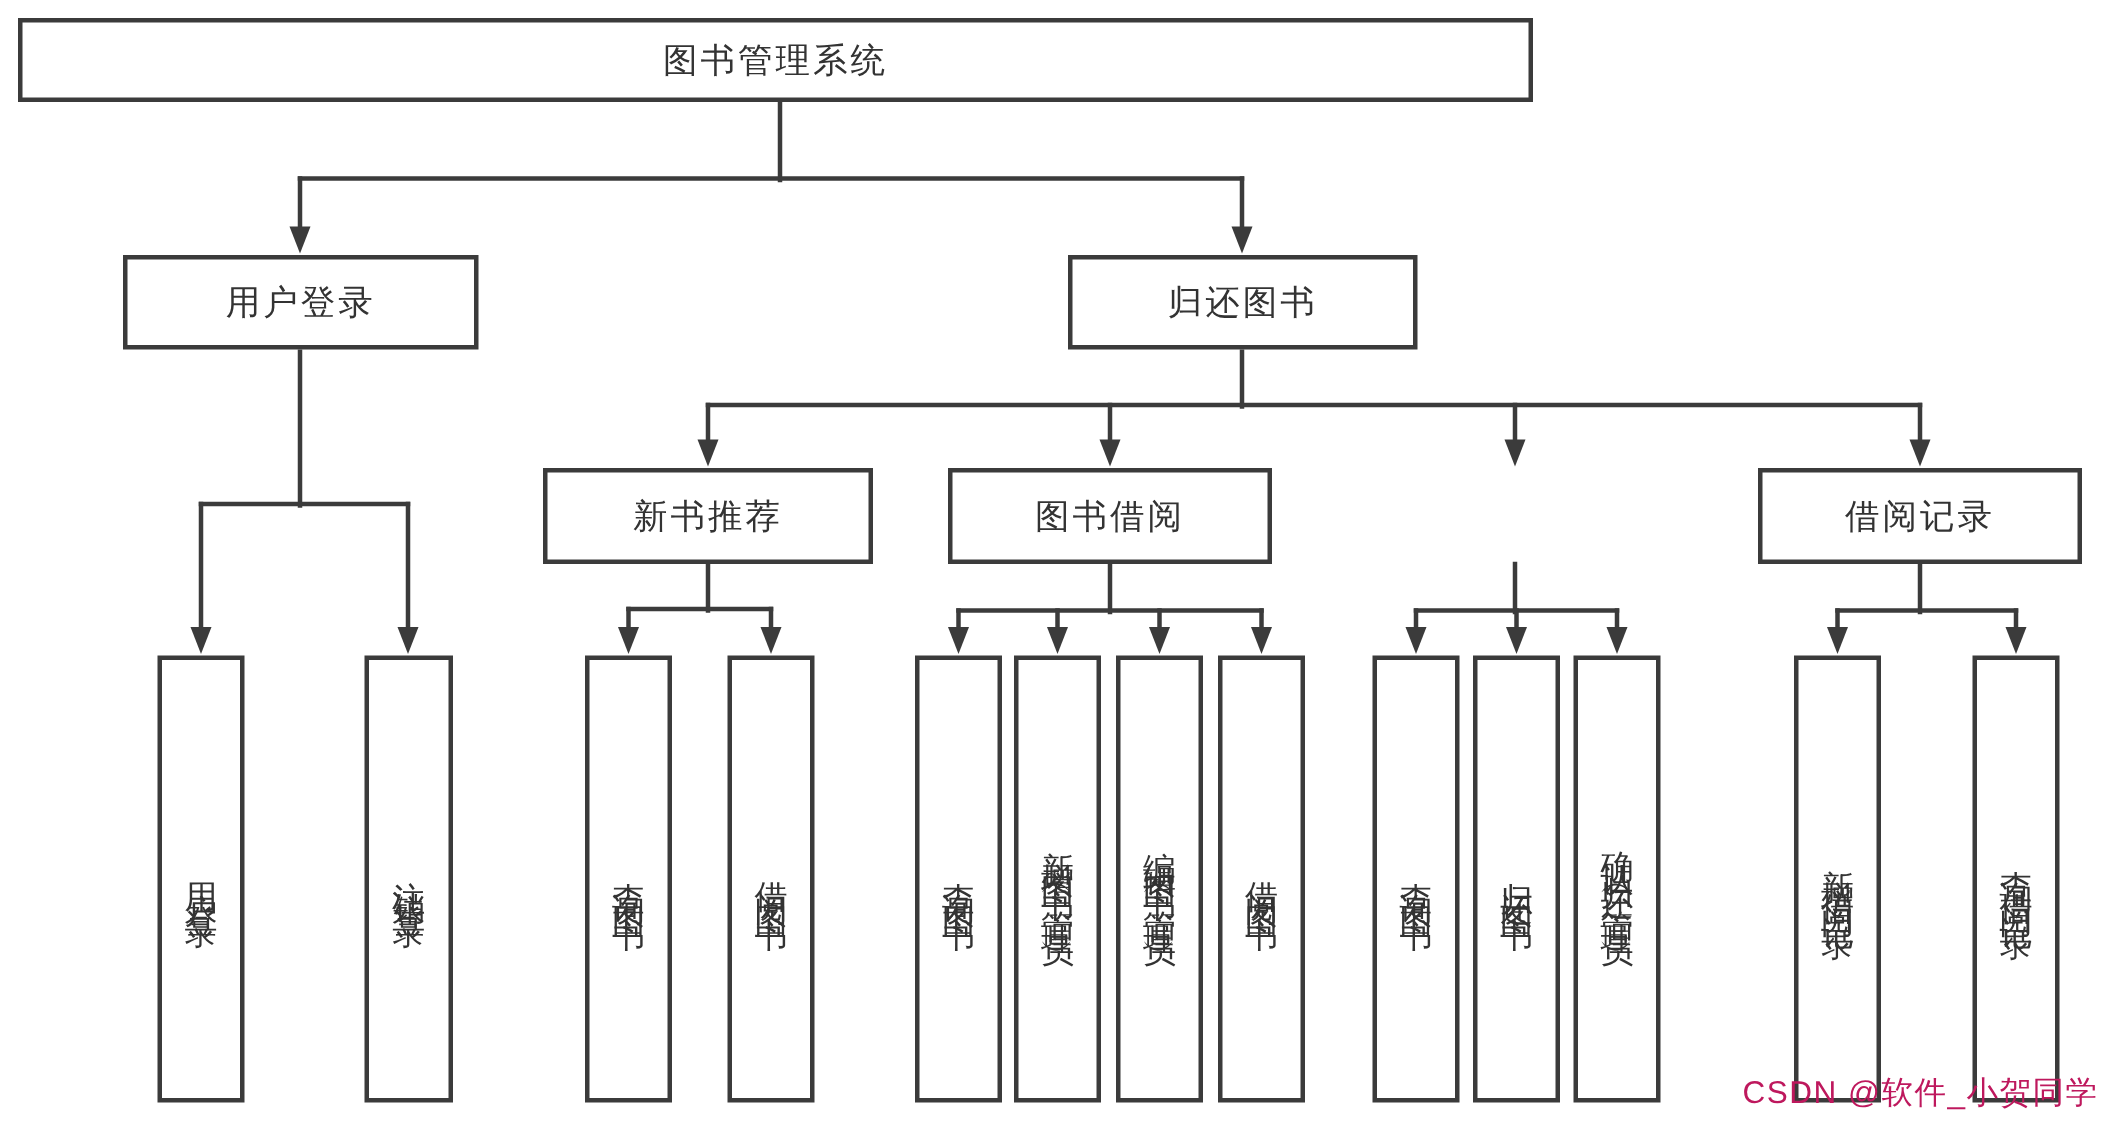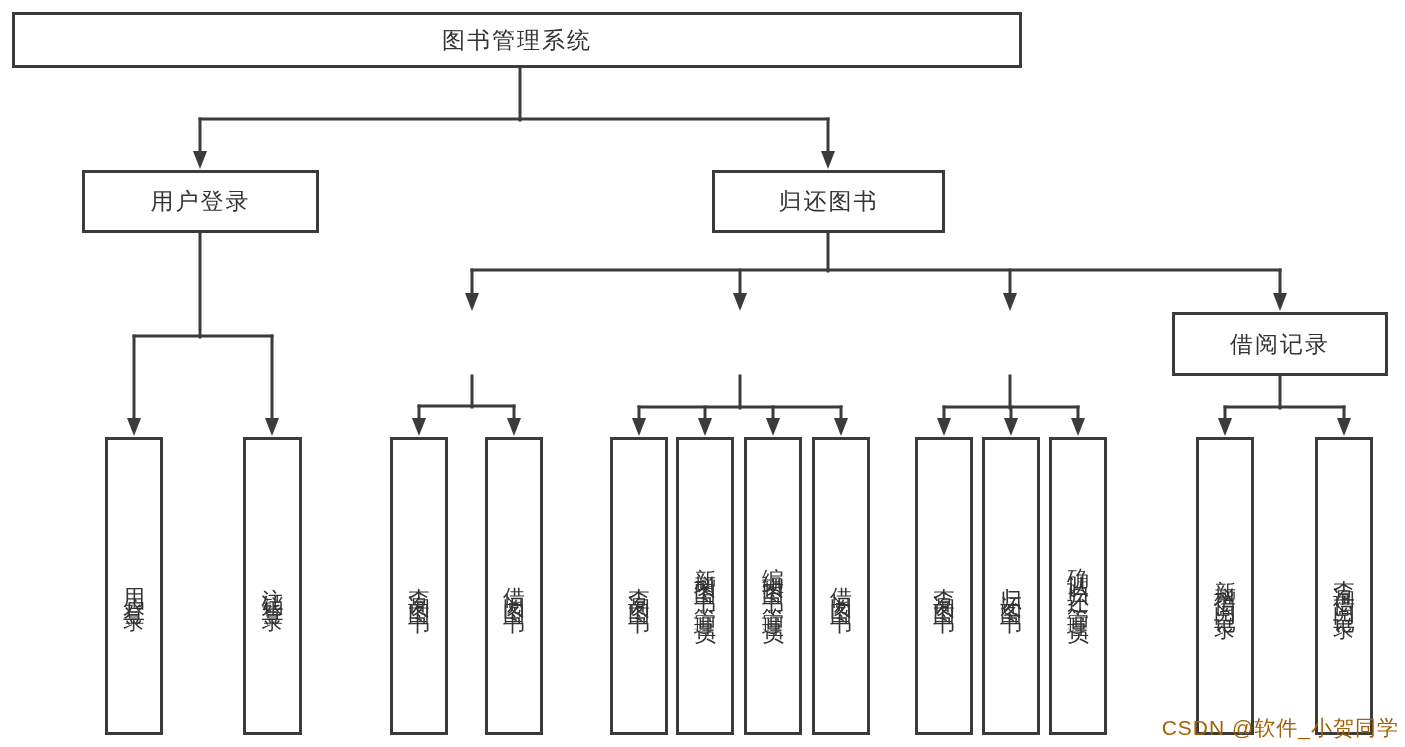--- a/index.html
+++ b/index.html
@@ -44,21 +44,21 @@
     writing-mode: vertical-rl;
     font-size: 22px;
     line-height: 1;
     letter-spacing: 8px;
   }
   .watermark {
     position: absolute;
     right: 6px;
     bottom: 5px;
     font-size: 21px;
-    color: #a16207;
+    color: #be185d;
     letter-spacing: 1px;
     z-index: 5;
     white-space: nowrap;
   }
 </style>
 </head>
 <body>
 
 <div class="canvas">
 
@@ -128,20 +128,26 @@
     <span>图书管理系统</span>
   </div>
 
   <div class="node h-node" style="left:82px; top:170px; width:237px; height:63px;">
     <span>用户登录</span>
   </div>
   <div class="node h-node" style="left:712px; top:170px; width:233px; height:63px;">
     <span>归还图书</span>
   </div>
 
+  <div class="node h-node" style="left:362px; top:312px; width:220px; height:64px;">
+    <span>新书推荐</span>
+  </div>
+  <div class="node h-node" style="left:632px; top:312px; width:216px; height:64px;">
+    <span>图书借阅</span>
+  </div>
   <div class="node h-node" style="left:1172px; top:312px; width:216px; height:64px;">
     <span>借阅记录</span>
   </div>
 
   <div class="node v-node" style="left:105px; top:437px; width:58px; height:298px;">
     <span>用户登录</span>
   </div>
   <div class="node v-node" style="left:243px; top:437px; width:59px; height:298px;">
     <span>注销登录</span>
   </div>

